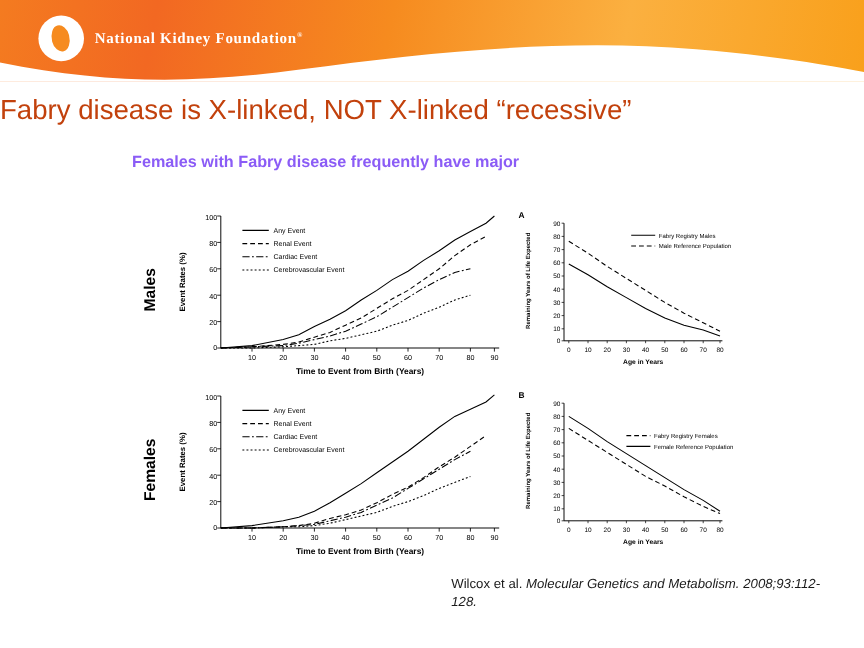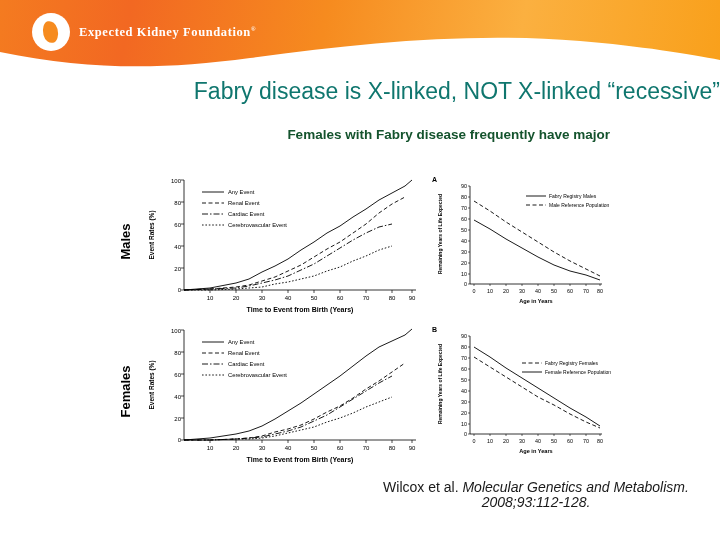--- a/index.html
+++ b/index.html
@@ -78,36 +78,36 @@
     font-size: 6px;
     vertical-align: super;
   }
 
   
   .slide-title {
     position: absolute;
     left: 0;
     top: 78px;
     width: 720px;
-    text-align: right;
+    text-align: left;
     font-size: 23px;
-    color: #0f766e;
+    color: #c2410c;
     font-family: "Liberation Sans", sans-serif;
     font-weight: normal;
   }
   .subtitle {
     position: absolute;
     left: 110px;
     top: 126px;
     width: 500px;
-    text-align: right;
+    text-align: left;
     font-size: 13.5px;
     font-weight: bold;
     line-height: 18px;
-    color: #14532d;
+    color: #8b5cf6;
   }
 
   
   .figure {
     position: absolute;
     left: 108px;
     top: 172px;
     width: 504px;
     height: 300px;
   }
@@ -127,38 +127,38 @@
   .panel { position: absolute; }
 
   svg text { font-family: "Liberation Sans", sans-serif; }
 
   
   .citation {
     position: absolute;
     right: 24px;
     bottom: 30px;
     width: 320px;
-    text-align: center;
-    font-size: 14px;
+    text-align: left;
+    font-size: 11px;
     line-height: 15px;
     color: #1a1a1a;
   }
   .citation i { font-style: italic; }
 </style>
 </head>
 <body>
 
 <div class="header">
   <div class="header-bg"></div>
   <svg class="header-wave" viewBox="0 0 720 34" preserveAspectRatio="none">
     <path d="M0,34 L0,16 C90,34 160,34 250,22 C360,7 470,-4 580,5 C640,10 690,18 720,24 L720,34 Z" fill="#ffffff"></path>
   </svg>
   <div class="nkf-logo">
     <div class="nkf-mark"></div>
-    <div class="nkf-wordmark"><span>Expected Kidney Foundation</span><sup>®</sup></div>
+    <div class="nkf-wordmark"><span>National Kidney Foundation</span><sup>®</sup></div>
   </div>
 </div>
 
 <div class="slide-title">Fabry disease is X-linked, NOT X-linked “recessive”</div>
 
 <div class="subtitle">
   <div>Females with Fabry disease frequently have major</div>
 </div>
 
 <div class="figure">

